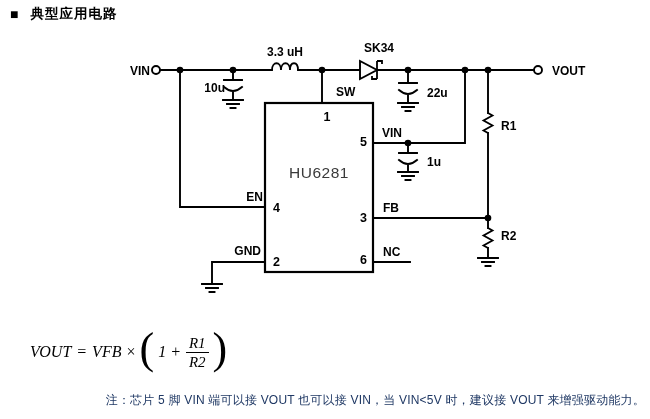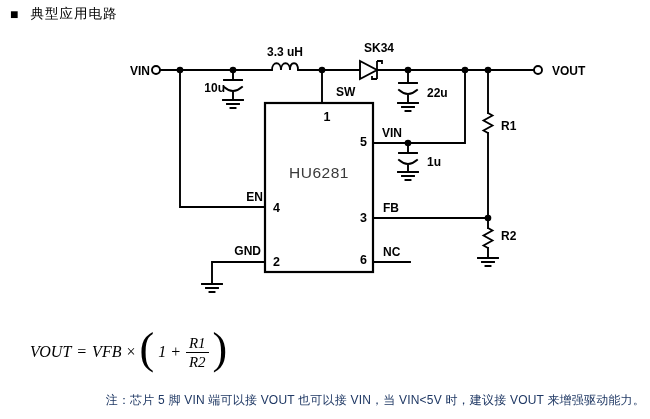--- a/index.html
+++ b/index.html
@@ -1,20 +1,20 @@
 <!DOCTYPE html>
 <html><head>
 <meta charset="utf-8">
 <style>
   html,body{margin:0;padding:0;}
   body{width:650px;height:419px;position:relative;background:#ffffff;overflow:hidden;
        font-family:"Liberation Sans",sans-serif;}
   .header{position:absolute;left:10px;top:5px;display:flex;align-items:center;gap:12px;}
   .bullet{font-size:14px;color:#000;line-height:1;}
-  .title{font-size:13.5px;font-weight:normal;color:#000;letter-spacing:1px;}
+  .title{font-size:13.5px;font-weight:bold;color:#000;letter-spacing:1px;}
   svg{position:absolute;left:0;top:0;}
   .w{stroke:#000;stroke-width:1.9;fill:none;stroke-linecap:square;}
   .sym{stroke:#000;stroke-width:1.8;fill:none;}
   .fillw{fill:#fff;stroke:#000;stroke-width:1.9;}
   .dot{fill:#000;stroke:none;}
   .lbl{font:bold 12px "Liberation Sans",sans-serif;fill:#000;}
   .pin{font:bold 12.5px "Liberation Sans",sans-serif;fill:#000;}
   .icname{font:15.5px "Liberation Sans",sans-serif;fill:#3a3a3a;letter-spacing:.5px;}
   .formula{position:absolute;left:30px;top:326px;height:52px;display:flex;align-items:center;
            gap:5px;font-family:"Liberation Serif",serif;font-style:italic;font-size:16px;color:#000;}

